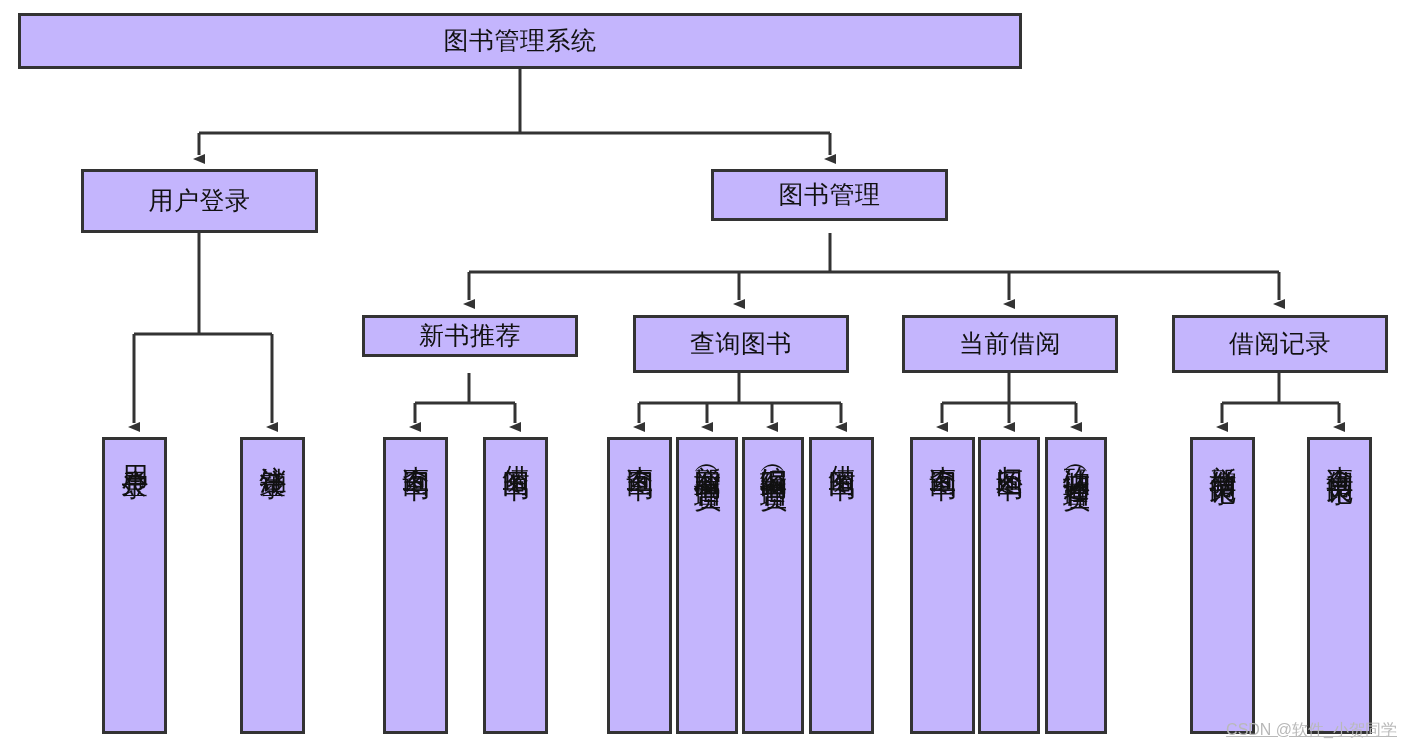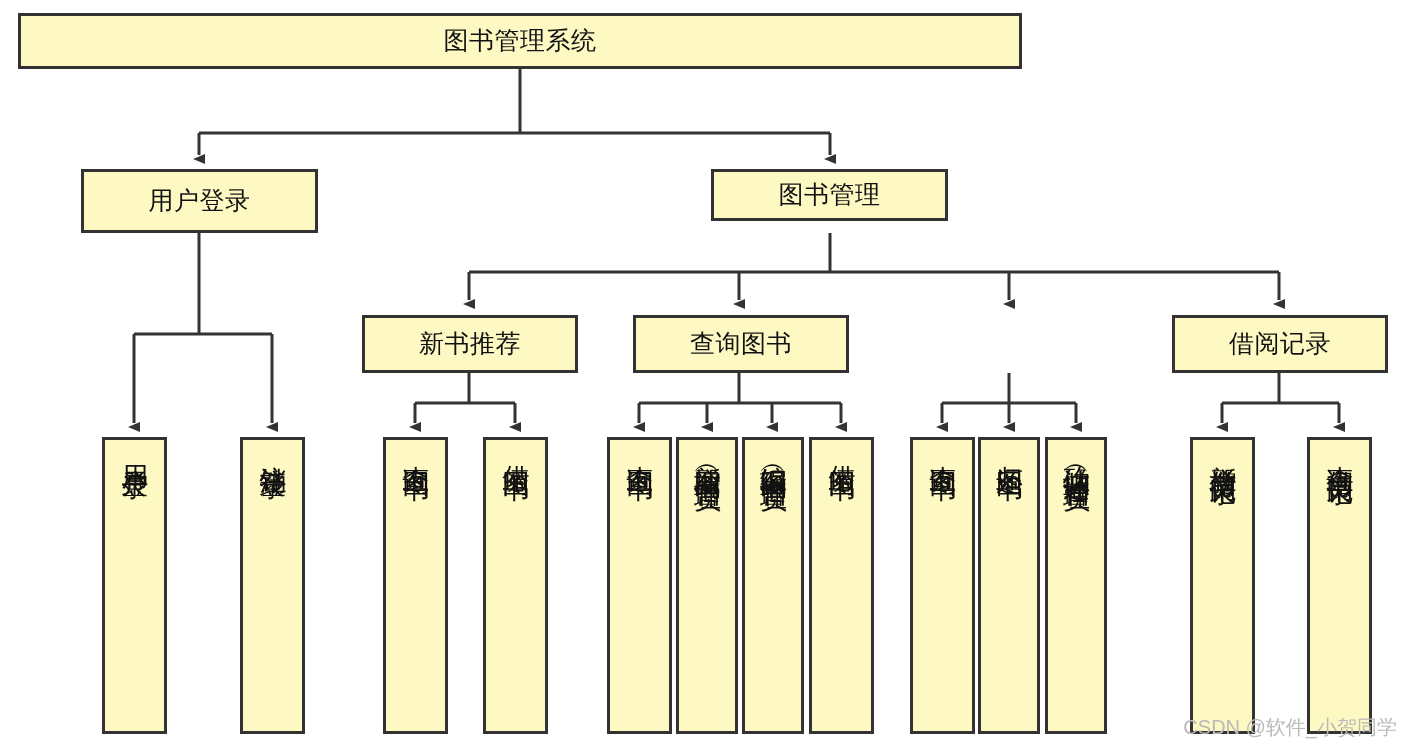--- a/index.html
+++ b/index.html
@@ -21,21 +21,21 @@
     left: 0;
     top: 0;
     width: 1405px;
     height: 747px;
     pointer-events: none;
   }
   .node {
     position: absolute;
     box-sizing: border-box;
     border: 3px solid #333333;
-    background: #fef9c3;
+    background: #c4b5fd;
     display: flex;
     align-items: center;
     justify-content: center;
     color: #111111;
     z-index: 2;
   }
   .node .label {
     display: block;
     text-align: center;
     line-height: 1.18;
@@ -60,25 +60,26 @@
     text-orientation: upright;
     font-size: 27px;
     line-height: 1.0;
     letter-spacing: 3px;
     white-space: nowrap;
   }
   .watermark {
     position: absolute;
     right: 8px;
     bottom: 6px;
-    font-size: 20px;
+    font-size: 16px;
     color: #b9b9b9;
     white-space: nowrap;
     z-index: 5;
     font-family: "Liberation Sans", "DejaVu Sans", sans-serif;
+    text-decoration: underline;
   }
 </style>
 </head>
 <body>
 
 <div id="canvas">
 
   <svg id="connectors" viewBox="0 0 1405 747" width="1405" height="747" xmlns="http://www.w3.org/2000/svg">
     <defs>
       <marker id="arrow" markerWidth="10" markerHeight="12" refX="1" refY="6" orient="auto" markerUnits="userSpaceOnUse">
@@ -133,25 +134,28 @@
     <span class="label">图书管理系统</span>
   </div>
 
   <div class="node horiz" style="left:81px; top:169px; width:237px; height:64px;">
     <span class="label">用户登录</span>
   </div>
   <div class="node horiz" style="left:711px; top:169px; width:237px; height:52px;">
     <span class="label">图书管理</span>
   </div>
 
-  <div class="node horiz" style="left:362px; top:315px; width:216px; height:58px;">
+  <div class="node horiz" style="left:362px; top:315px; width:216px; height:42px;">
     <span class="label">新书推荐</span>
   </div>
   <div class="node horiz" style="left:633px; top:315px; width:216px; height:58px;">
     <span class="label">查询图书</span>
+  </div>
+  <div class="node horiz" style="left:902px; top:315px; width:216px; height:58px;">
+    <span class="label">当前借阅</span>
   </div>
   <div class="node horiz" style="left:1172px; top:315px; width:216px; height:58px;">
     <span class="label">借阅记录</span>
   </div>
 
   <div class="node vert" style="left:102px; top:437px; width:65px; height:297px;">
     <span class="label">用户登录</span>
   </div>
   <div class="node vert" style="left:240px; top:437px; width:65px; height:297px;">
     <span class="label">注销登录</span>

